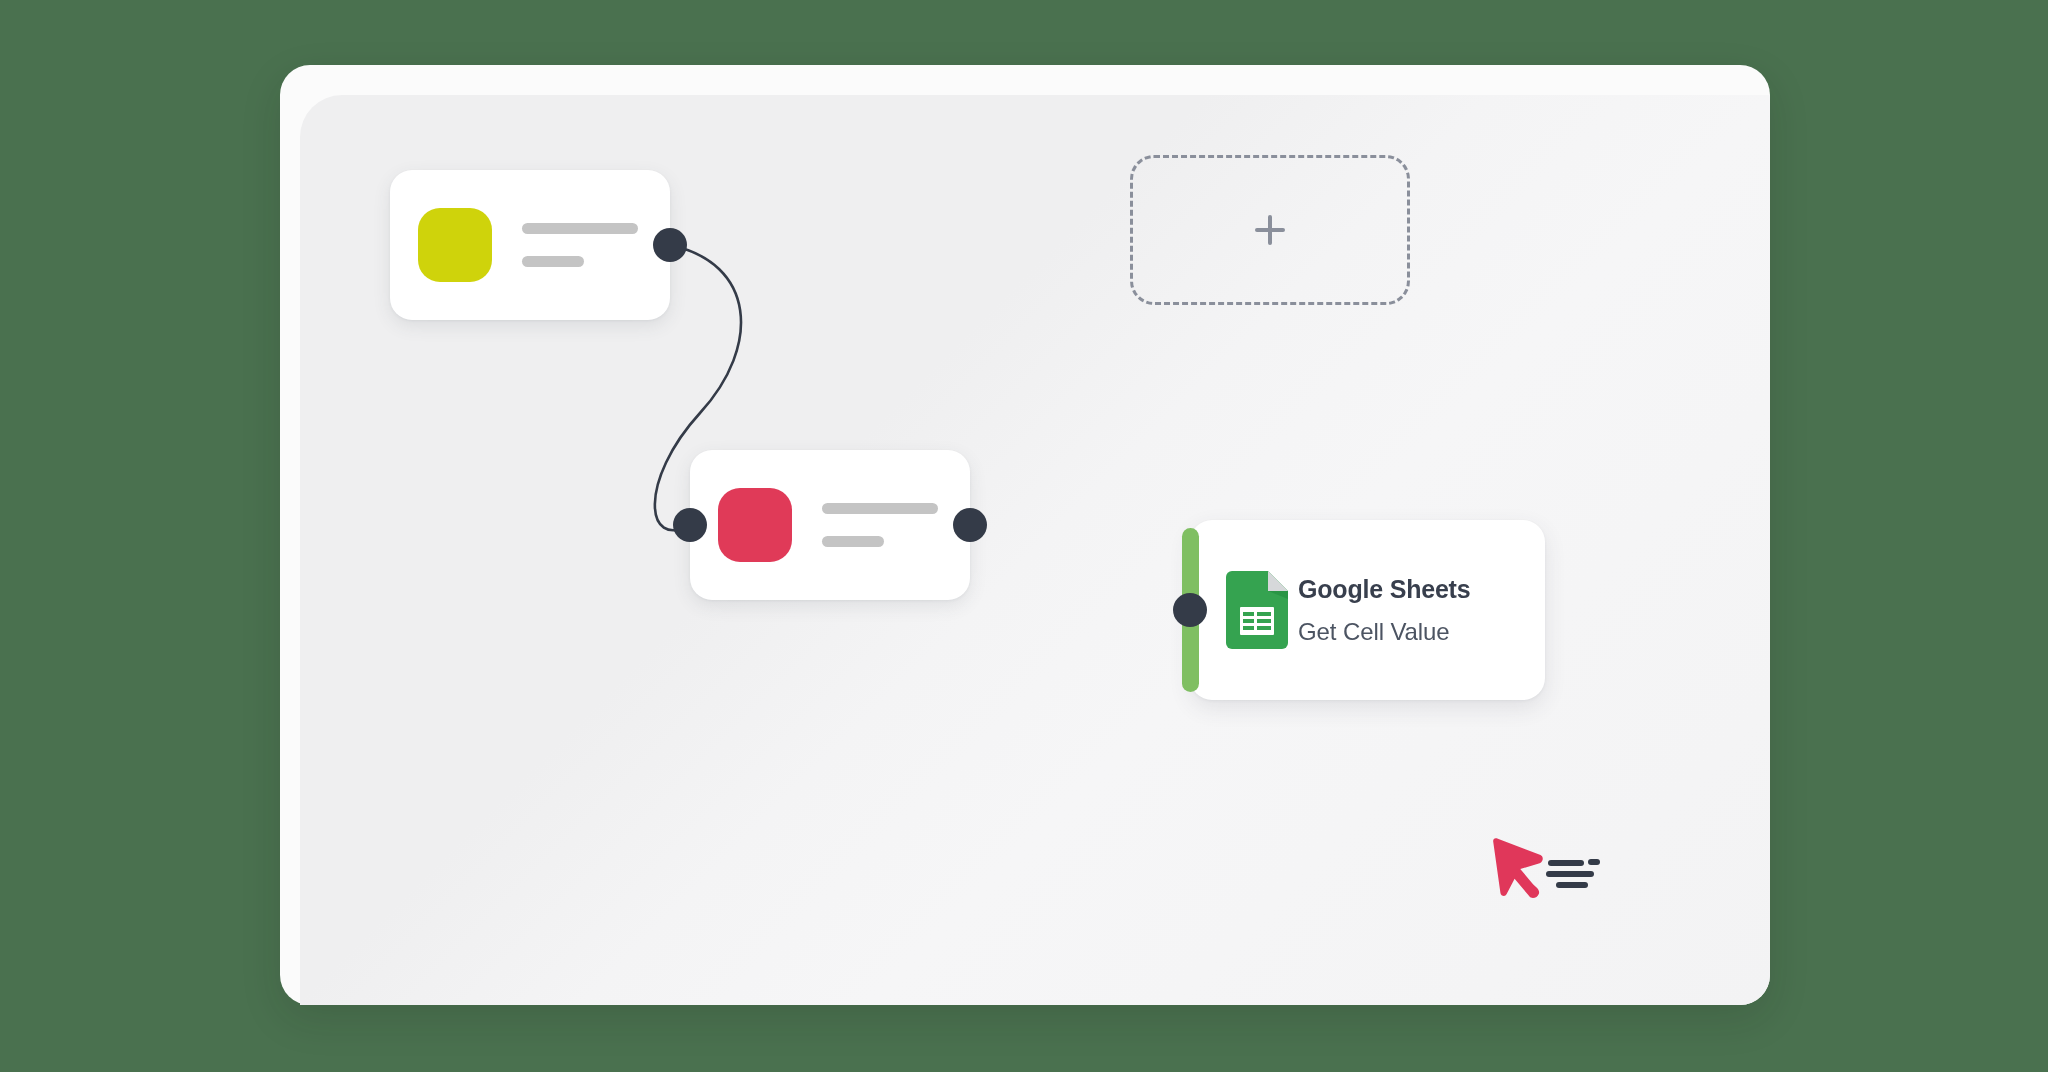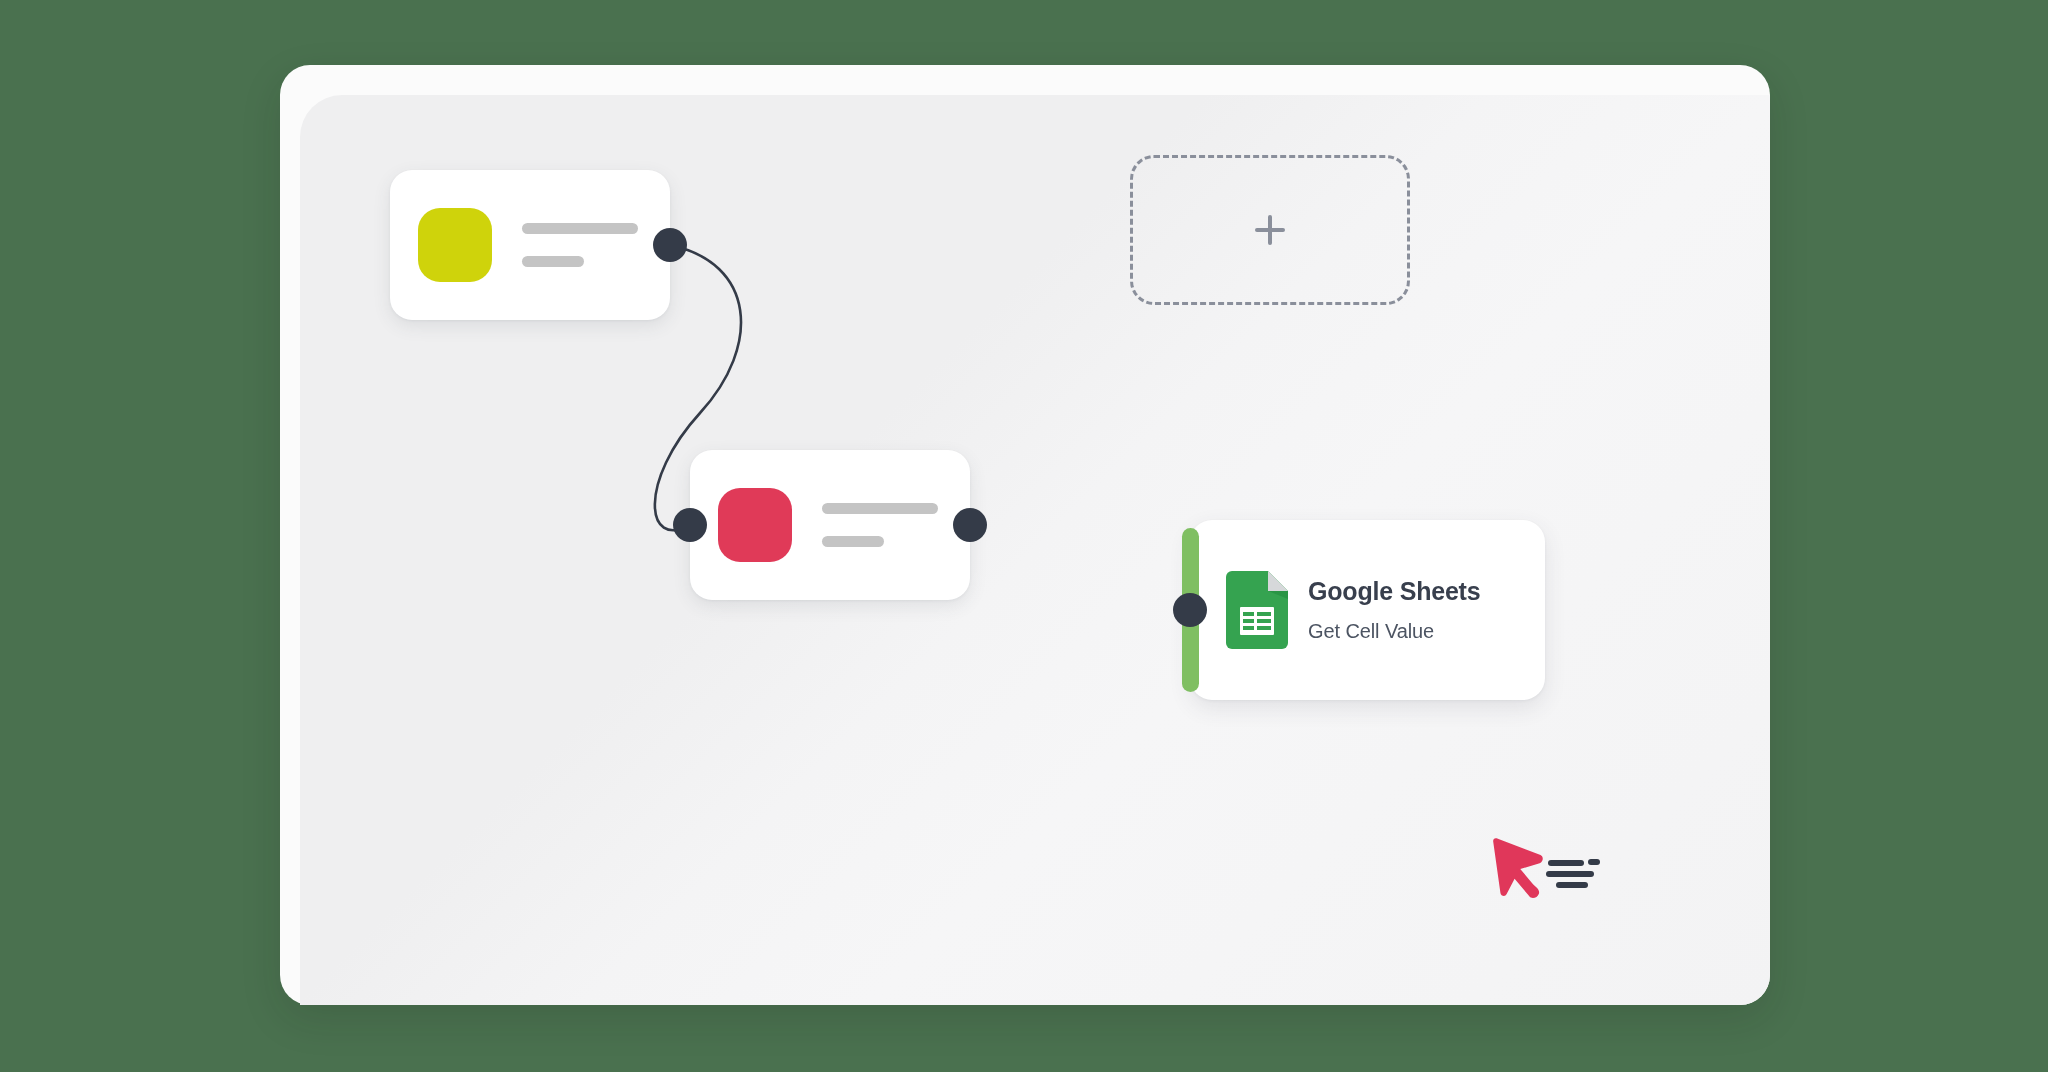--- a/index.html
+++ b/index.html
@@ -162,42 +162,42 @@
     z-index: 3;
   }
 
   #sheets-card .port.in { left: 0px; }
 
   #sheets-body {
     display: flex;
     align-items: center;
     height: 100%;
     padding: 0 26px 0 36px;
-    gap: 20px;
+    gap: 10px;
   }
 
   .sheets-icon {
     flex: 0 0 auto;
     width: 62px;
     height: 78px;
     position: relative;
   }
 
   .sheets-text { display: flex; flex-direction: column; gap: 14px; }
 
   .sheets-title {
     font-size: 25px;
     font-weight: bold;
     color: #383F4D;
     letter-spacing: -0.2px;
     white-space: nowrap;
   }
 
   .sheets-subtitle {
-    font-size: 20px;
+    font-size: 24px;
     font-weight: normal;
     color: #4C5462;
     letter-spacing: -0.1px;
     white-space: nowrap;
   }
 
   
   #mouse-cursor {
     position: absolute;
     left: 1490px;

